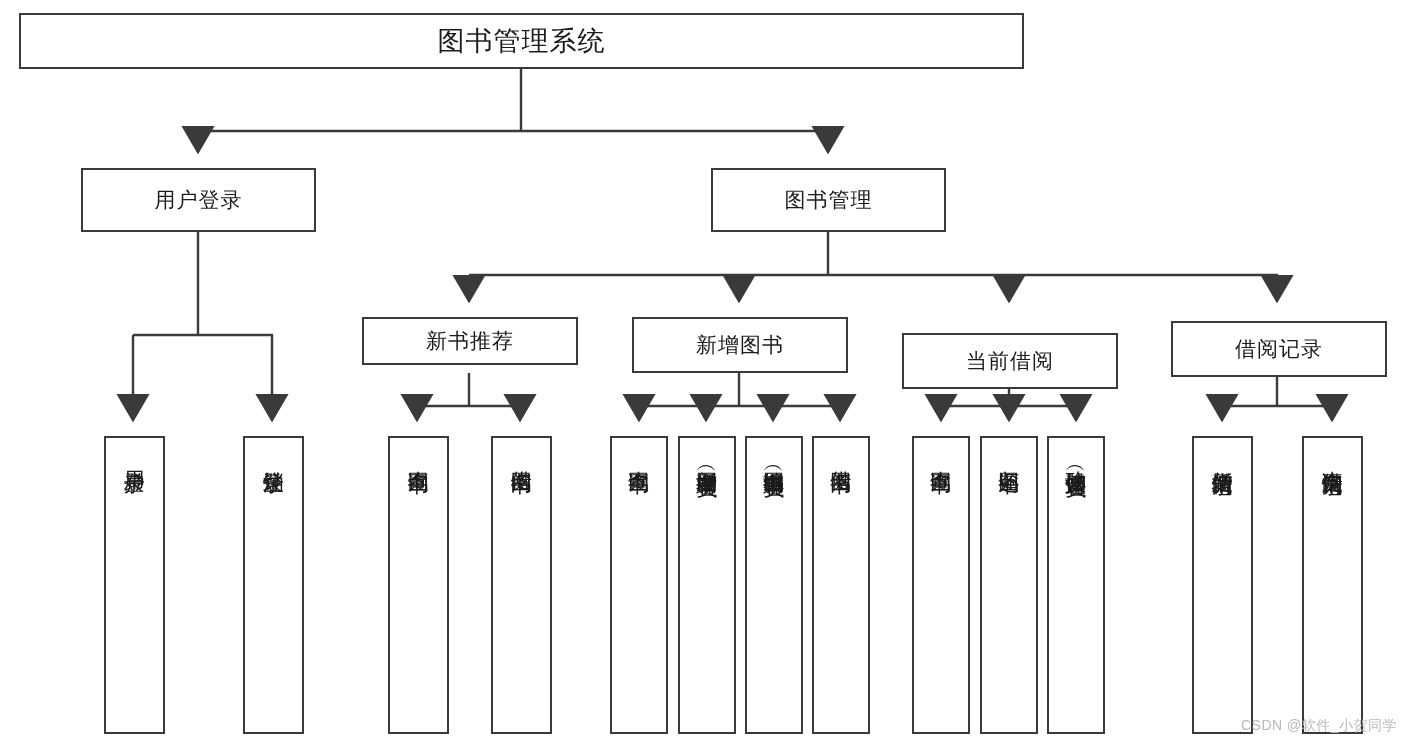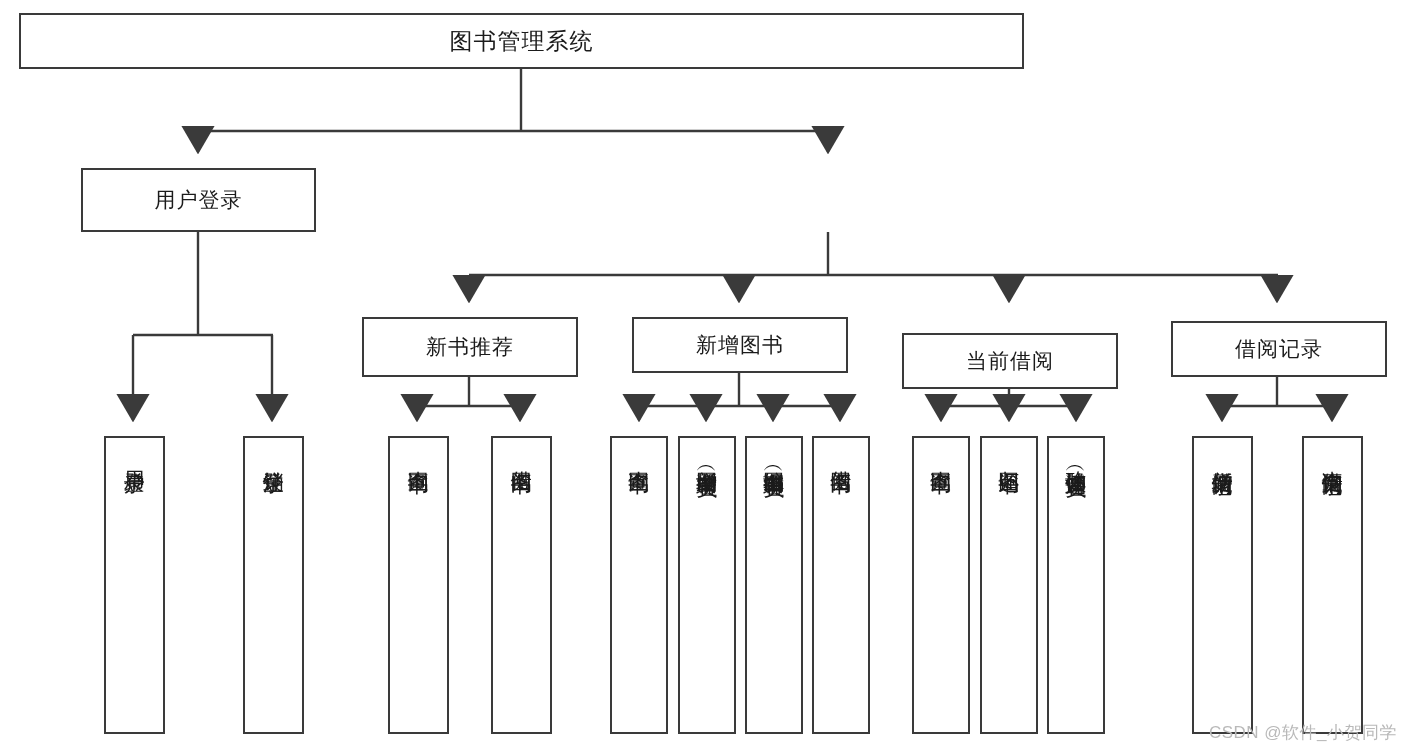--- a/index.html
+++ b/index.html
@@ -27,21 +27,21 @@
     box-sizing:border-box;
     background:#ffffff;
     border:2px solid #3a3a3a;
     display:flex;
     align-items:center;
     justify-content:center;
     color:#1b1b1b;
     z-index:2;
   }
   .node.root{
-    font-size:23px;
+    font-size:27px;
     letter-spacing:1px;
   }
   .node.branch{
     font-size:21px;
     letter-spacing:1px;
   }
   .node.leaf{
     align-items:flex-start;
     justify-content:center;
     padding-top:16px;
@@ -51,22 +51,22 @@
     text-orientation:upright;
     font-size:21px;
     line-height:1.12;
     letter-spacing:1px;
     text-align:left;
     white-space:nowrap;
   }
   #watermark{
     position:absolute;
     right:8px;
-    bottom:3px;
-    font-size:17px;
+    bottom:12px;
+    font-size:14px;
     color:#b9b9b9;
     letter-spacing:0.5px;
     z-index:3;
     white-space:nowrap;
     margin-left:32px;
   }
 </style>
 </head>
 <body>
 
@@ -123,22 +123,25 @@
     </g>
   </svg>
 
   <div class="node root" style="left:19px;top:13px;width:1005px;height:56px;">
     <span>图书管理系统</span>
   </div>
 
   <div class="node branch" style="left:81px;top:168px;width:235px;height:64px;">
     <span>用户登录</span>
   </div>
+  <div class="node branch" style="left:711px;top:168px;width:235px;height:64px;">
+    <span>图书管理</span>
+  </div>
 
-  <div class="node branch" style="left:362px;top:317px;width:216px;height:60px;">
+  <div class="node branch" style="left:362px;top:317px;width:216px;height:48px;">
     <span>新书推荐</span>
   </div>
   <div class="node branch" style="left:632px;top:317px;width:216px;height:56px;">
     <span>新增图书</span>
   </div>
   <div class="node branch" style="left:902px;top:317px;width:216px;height:56px;margin-top:16px;">
     <span>当前借阅</span>
   </div>
   <div class="node branch" style="left:1171px;top:321px;width:216px;height:56px;">
     <span>借阅记录</span>

